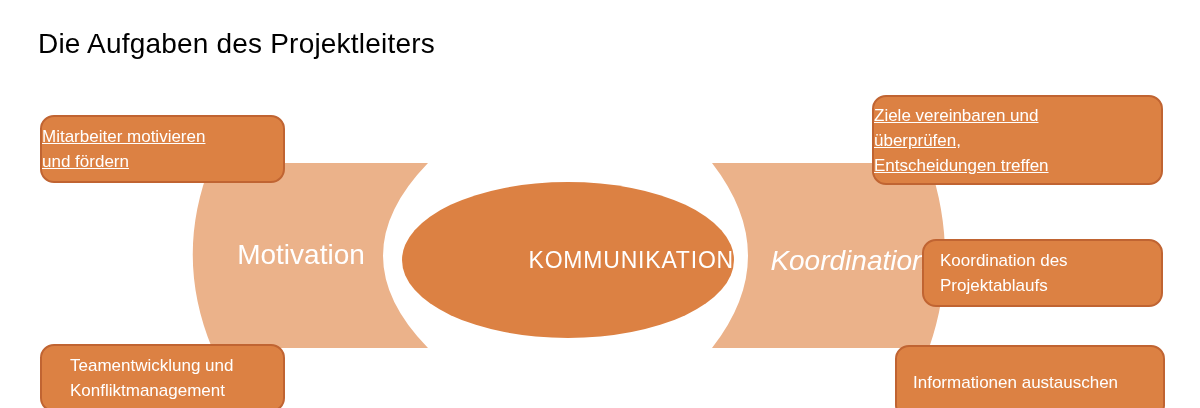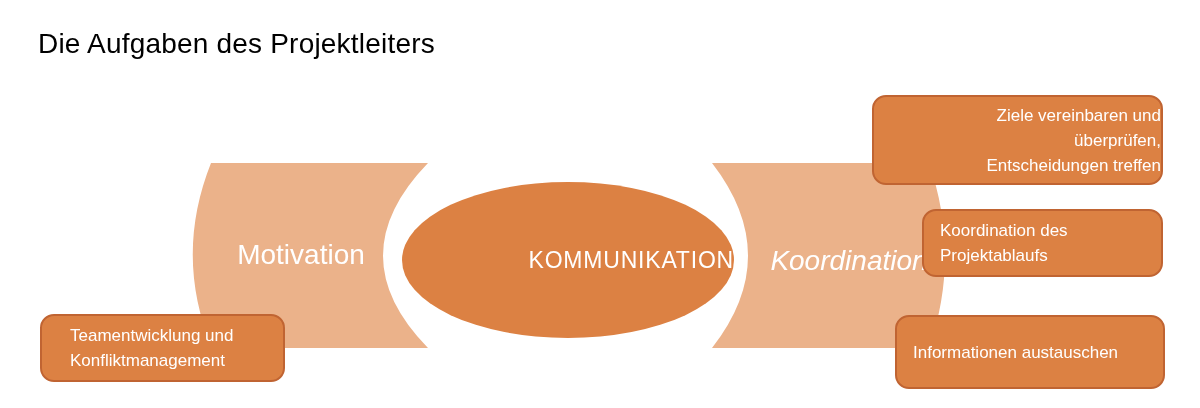--- a/index.html
+++ b/index.html
@@ -41,22 +41,22 @@
   .task-box{
     position:absolute;box-sizing:border-box;
     background:var(--accent,#DC8143);
     border:2px solid var(--accent-border,#C06432);
     border-radius:14px;
     display:flex;align-items:center;
     color:var(--text-on-accent,#fff);
     font-size:17px;line-height:25px;
   }
   .task-box .text{white-space:pre-line;width:100%;}
-  .task-box.center-text{justify-content:center;text-align:right;}
-  .task-box.left-text{justify-content:flex-start;text-align:left;}
+  .task-box.center-text{justify-content:center;text-align:left;text-decoration:underline;}
+  .task-box.left-text{justify-content:flex-start;text-align:left;margin-top:30px;}
   .box-1{left:40px;top:115px;width:245px;height:68px;}
   .box-2{left:40px;top:314px;width:245px;height:68px;padding-left:28px;}
   .box-3{left:872px;top:95px;width:291px;height:90px;}
   .box-4{left:922px;top:209px;width:241px;height:68px;padding-left:16px;}
   .box-5{left:895px;top:315px;width:270px;height:74px;padding-left:16px;}
 </style>
 </head>
 <body>
 
 <div class="stage">
@@ -69,20 +69,24 @@
   </svg>
 
   <div class="band-label motivation">Motivation</div>
 
   <div class="band-label koordination">Koordination</div>
 
   <div class="center-ellipse">
     <span class="label">KOMMUNIKATION</span>
   </div>
 
+  <div class="task-box center-text box-1">
+    <span class="text">Mitarbeiter motivieren
+und fördern</span>
+  </div>
 
   <div class="task-box left-text box-2">
     <span class="text">Teamentwicklung und
 Konfliktmanagement</span>
   </div>
 
   <div class="task-box center-text box-3">
     <span class="text">Ziele vereinbaren und
 überprüfen,
 Entscheidungen treffen</span>

